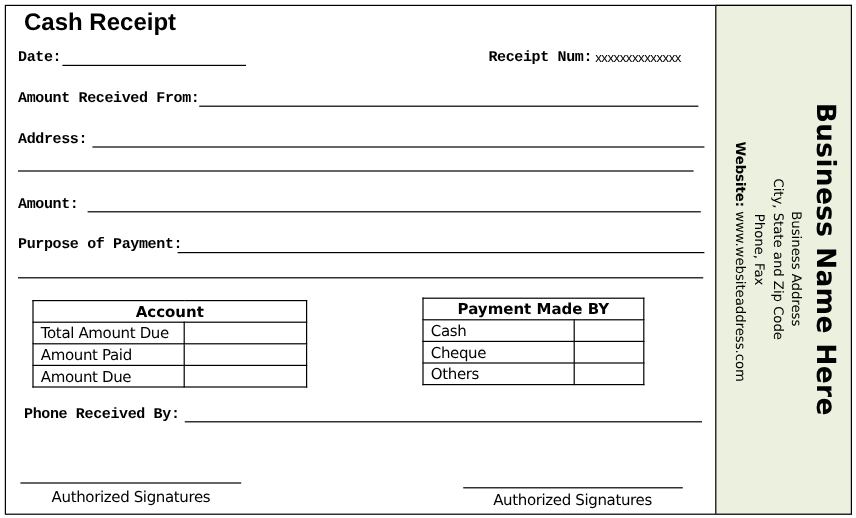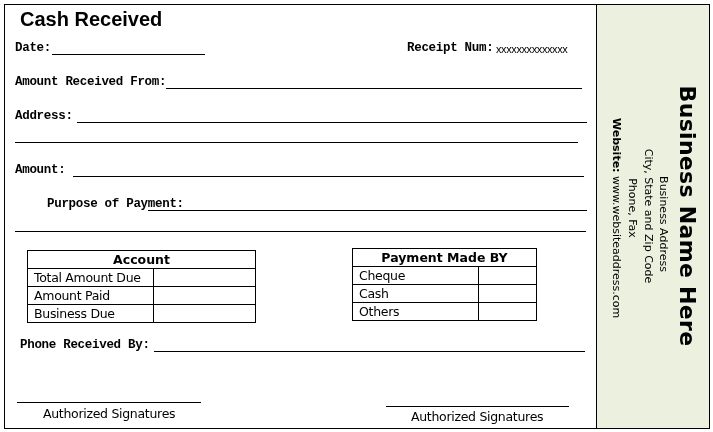--- a/index.html
+++ b/index.html
@@ -23,73 +23,73 @@
     .rot { position: absolute; transform: rotate(90deg); transform-origin: center center; white-space: nowrap; text-align: center; }
     .bizname { font-family: "DejaVu Sans", sans-serif; font-weight: bold; font-size: 22px; letter-spacing: 0.3px; }
     .bizline { font-family: "DejaVu Sans", sans-serif; font-size: 11px; }
     .website { font-family: "DejaVu Sans", sans-serif; font-size: 11px; }
   </style>
 </head>
 <body>
 
 <div class="receipt"></div>
 
-<div class="abs title">Cash Received</div>
+<div class="abs title">Cash Receipt</div>
 
 <div class="abs lbl" style="left:15px; top:41px;">Date:</div>
 <div class="line" style="left:52px; top:54px; width:153px;"></div>
 
 <div class="abs lbl" style="left:407px; top:41px;">Receipt Num:</div>
 <div class="abs receipt-val" style="left:496px; top:43px;">xxxxxxxxxxxxxx</div>
 
 <div class="abs lbl" style="left:15px; top:75px;">Amount Received From:</div>
 <div class="line" style="left:166px; top:88px; width:416px;"></div>
 
 <div class="abs lbl" style="left:15px; top:109px;">Address:</div>
 <div class="line" style="left:77px; top:122px; width:510px;"></div>
 <div class="line" style="left:15px; top:142px; width:563px;"></div>
 
 <div class="abs lbl" style="left:15px; top:163px;">Amount:</div>
 <div class="line" style="left:73px; top:176px; width:511px;"></div>
 
-<div class="abs lbl" style="left:15px; top:197px;margin-left:32px;">Purpose of Payment:</div>
+<div class="abs lbl" style="left:15px; top:197px;">Purpose of Payment:</div>
 <div class="line" style="left:148px; top:210px; width:439px;"></div>
 <div class="line" style="left:15px; top:231px; width:571px;"></div>
 
 <table class="grid" style="left:27px; top:250px; width:229px;">
   <tbody>
       <tr>
     <th colspan="2">Account</th>
   </tr>
   <tr>
     <td class="lbl-cell" style="width:113px;">Total Amount Due</td>
     <td></td>
   </tr>
   <tr>
     <td class="lbl-cell">Amount Paid</td>
     <td></td>
   </tr>
   <tr>
-    <td class="lbl-cell">Business Due</td>
+    <td class="lbl-cell">Amount Due</td>
     <td></td>
   </tr>
 </tbody>
   </table>
 
 <table class="grid" style="left:352px; top:248px; width:185px;">
   <tbody>
       <tr>
     <th colspan="2">Payment Made BY</th>
   </tr>
   <tr>
-    <td class="lbl-cell">Cheque</td>
+    <td class="lbl-cell" style="width:113px;">Cash</td>
     <td></td>
   </tr>
   <tr>
-    <td class="lbl-cell" style="width:113px;">Cash</td>
+    <td class="lbl-cell">Cheque</td>
     <td></td>
   </tr>
   <tr>
     <td class="lbl-cell">Others</td>
     <td></td>
   </tr>
 </tbody>
   </table>
 
 <div class="abs lbl" style="left:20px; top:338px;">Phone Received By:</div>

